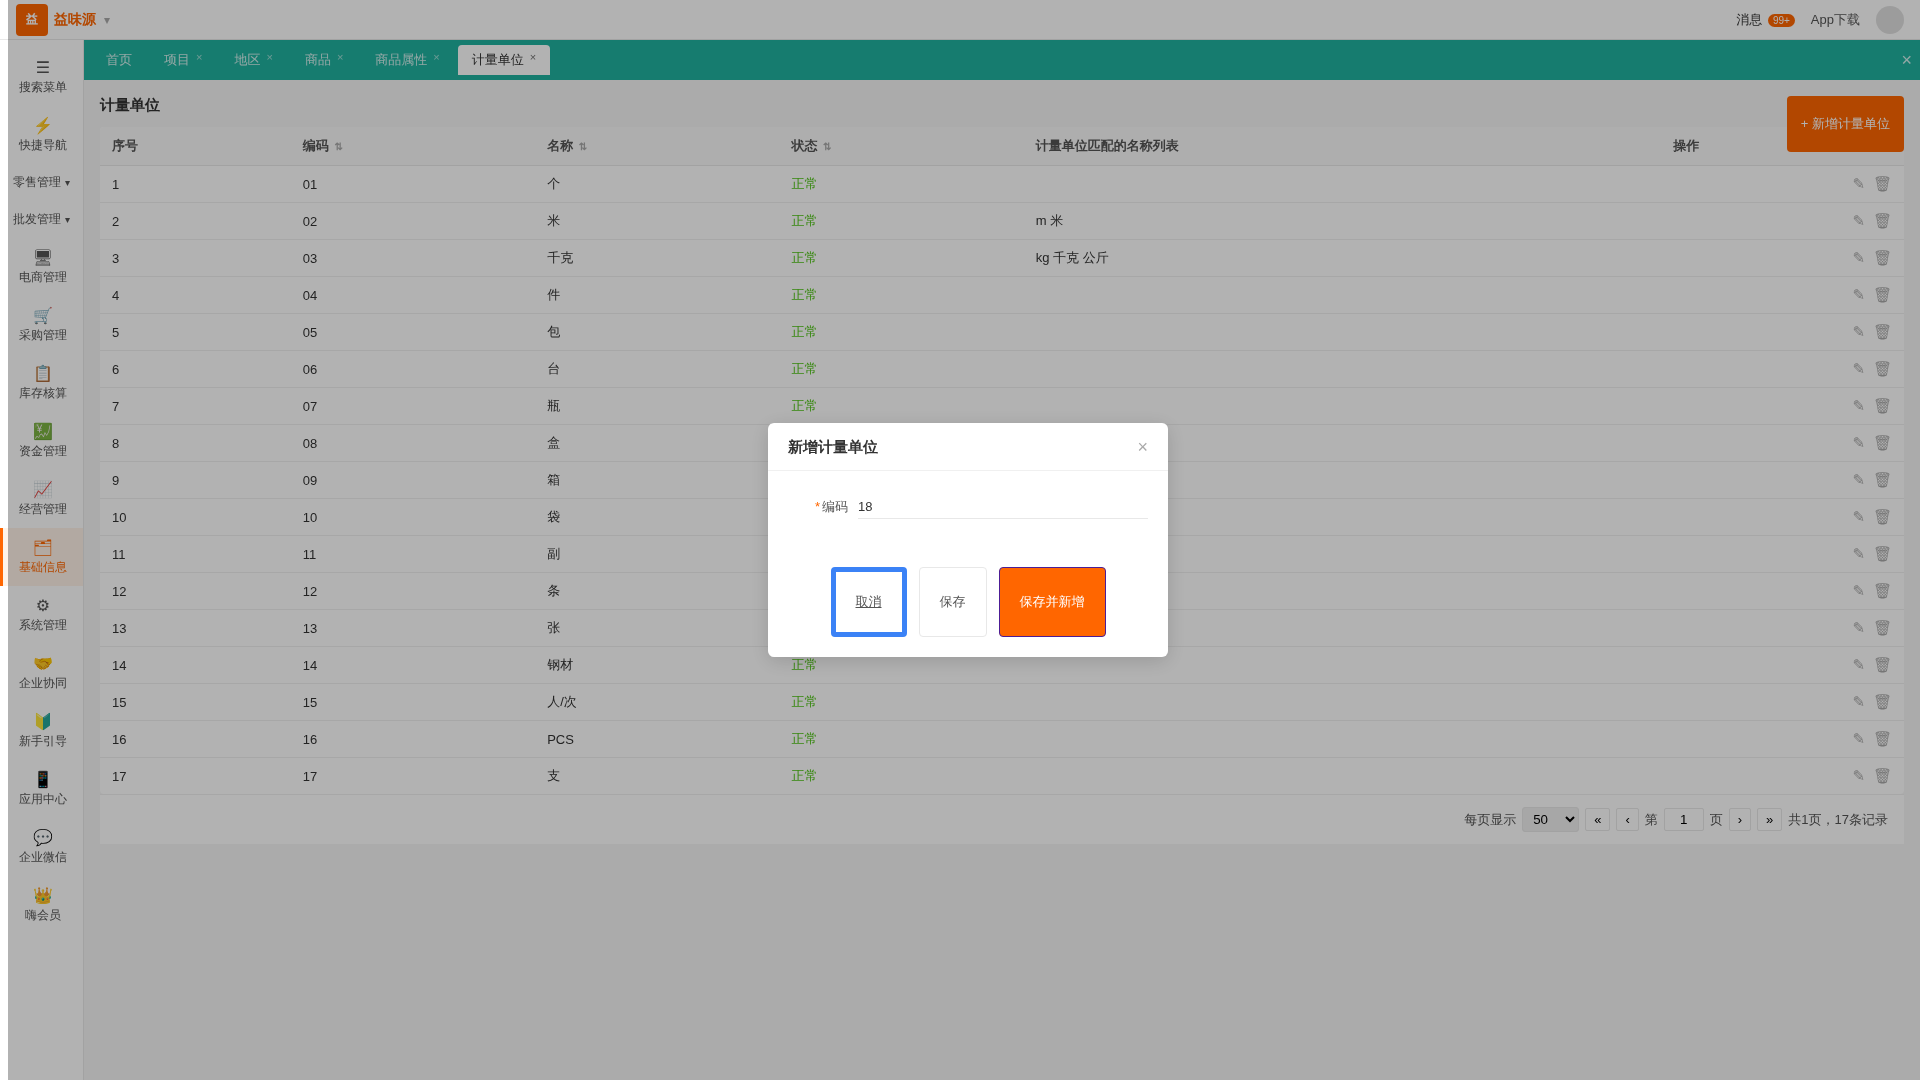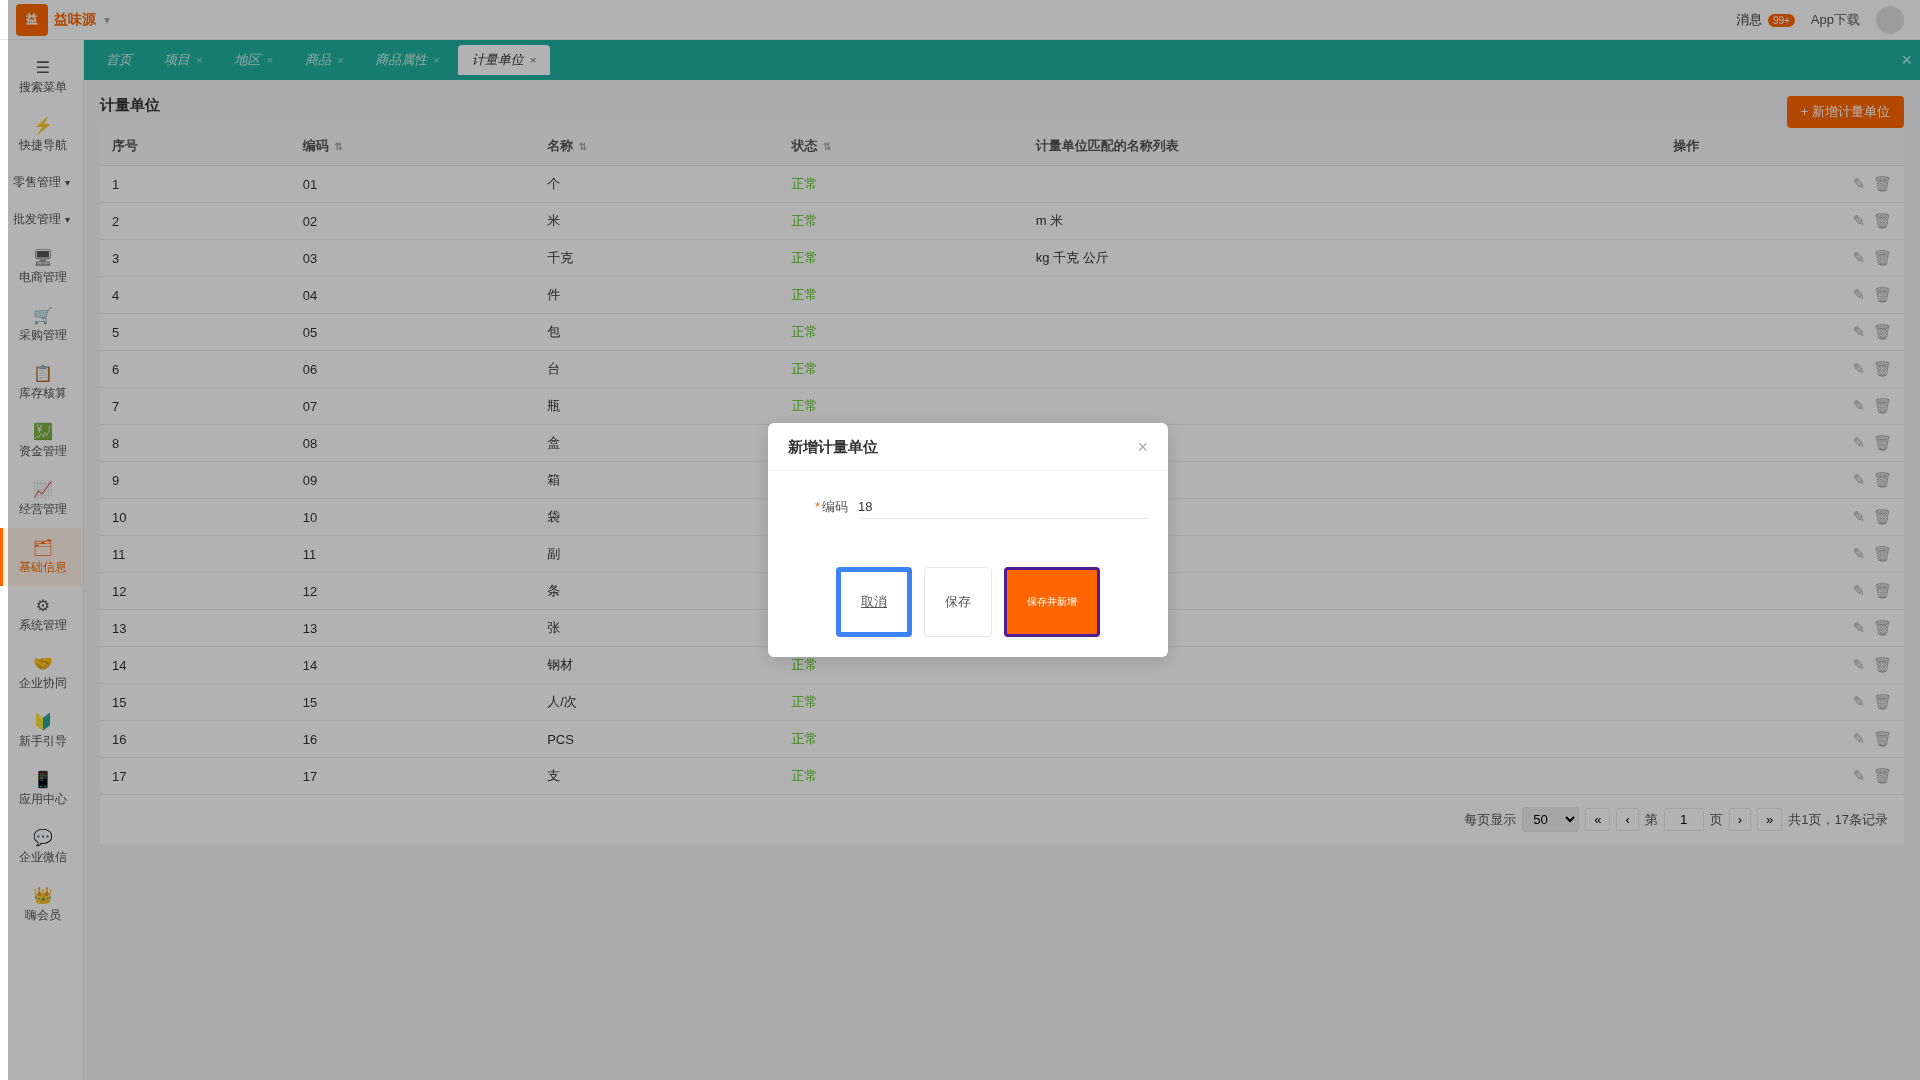--- a/index.html
+++ b/index.html
@@ -25,29 +25,29 @@
     .sidebar-item.active { background: #fff3e8; border-left: 3px solid #f60; color: #f60; }
     .sidebar-item .icon { font-size: 16px; display: block; margin-bottom: 2px; }
     .sidebar-section { display: flex; align-items: center; justify-content: center; gap: 4px; padding: 10px 4px; color: #555; font-size: 12px; cursor: pointer; }
     .chevron { font-size: 10px; }
 
     
     .main { flex: 1; display: flex; flex-direction: column; background: #f5f5f5; }
 
     
     .tabs { background: #20b2a0; display: flex; align-items: center; padding: 0 8px; height: 40px; gap: 4px; }
-    .tab { padding: 6px 14px; border-radius: 4px 4px 0 0; font-size: 13px; color: rgba(255,255,255,0.8); cursor: pointer; display: flex; align-items: center; gap: 6px; background: transparent; font-style: italic; }
+    .tab { padding: 6px 14px; border-radius: 4px 4px 0 0; font-size: 13px; color: rgba(255,255,255,0.8); cursor: pointer; display: flex; align-items: flex-start; gap: 6px; background: transparent; }
     .tab.active { background: #fff; color: #333; }
     .tab-close { font-size: 11px; opacity: 0.7; cursor: pointer; }
     .tabs-close-all { margin-left: auto; color: rgba(255,255,255,0.8); font-size: 18px; cursor: pointer; }
 
     
     .page-content { flex: 1; padding: 16px; overflow: auto; position: relative; }
     .page-title { font-size: 15px; font-weight: bold; margin-bottom: 12px; color: #333; }
-    .add-btn { position: absolute; top: 16px; right: 16px; background: #f60; color: #fff; border: none; border-radius: 4px; padding: 7px 14px; cursor: pointer; font-size: 13px; }
+    .add-btn { position: absolute; top: 16px; right: 16px; background: #f60; color: #fff; border: none; border-radius: 4px; padding: 19px 14px; cursor: pointer; font-size: 13px; }
 
     
     .table-wrap { background: #fff; border-radius: 4px; overflow: hidden; }
     table { width: 100%; border-collapse: collapse; }
     thead tr { background: #fafafa; }
     th { padding: 10px 12px; text-align: left; font-weight: 600; color: #555; font-size: 13px; border-bottom: 1px solid #e8e8e8; white-space: nowrap; }
     td { padding: 9px 12px; border-bottom: 1px solid #f0f0f0; font-size: 13px; color: #333; }
     tr:last-child td { border-bottom: none; }
     .status-normal { color: #52c41a; }
     .col-actions { display: flex; gap: 8px; justify-content: flex-end; }
@@ -68,21 +68,21 @@
     .modal-body { padding: 24px 20px 16px; }
     .form-row { display: flex; align-items: center; margin-bottom: 20px; }
     .form-label { width: 60px; text-align: right; margin-right: 10px; font-size: 13px; color: #555; flex-shrink: 0; }
     .form-label .required { color: #f60; margin-right: 2px; }
     .form-input { flex: 1; border: none; border-bottom: 1px solid #e8e8e8; padding: 4px 0; font-size: 13px; outline: none; color: #333; }
     .form-input.active-border { border-bottom: 2px solid #f60; }
     .form-input::placeholder { color: #bbb; }
     .modal-footer { display: flex; justify-content: center; gap: 12px; padding: 12px 20px 20px; }
     .btn-cancel { border: 5px solid #3b82f6; background: #fff; color: #555; padding: 21px 20px; border-radius: 4px; cursor: pointer; font-size: 13px; text-decoration: underline; }
     .btn-save { background: #fff; border: 1px solid #e8e8e8; color: #555; padding: 7px 20px; border-radius: 4px; cursor: pointer; font-size: 13px; }
-    .btn-save-new { background: #f60; border: 3px solid #4c1d95; color: #fff; padding: 7px 20px; border-radius: 4px; cursor: pointer; font-size: 10px; }
+    .btn-save-new { background: #f60; border: 1px solid #4c1d95; color: #fff; padding: 7px 20px; border-radius: 4px; cursor: pointer; font-size: 13px; }
     .sort-icon { font-size: 10px; margin-left: 2px; color: #aaa; }
   </style>
 </head>
 <body>
 
 <div class="top-bar">
   <div class="top-bar-left">
     <div class="logo-area">
       <div class="logo-icon">益</div>
       <span class="logo-text">益味源</span>

